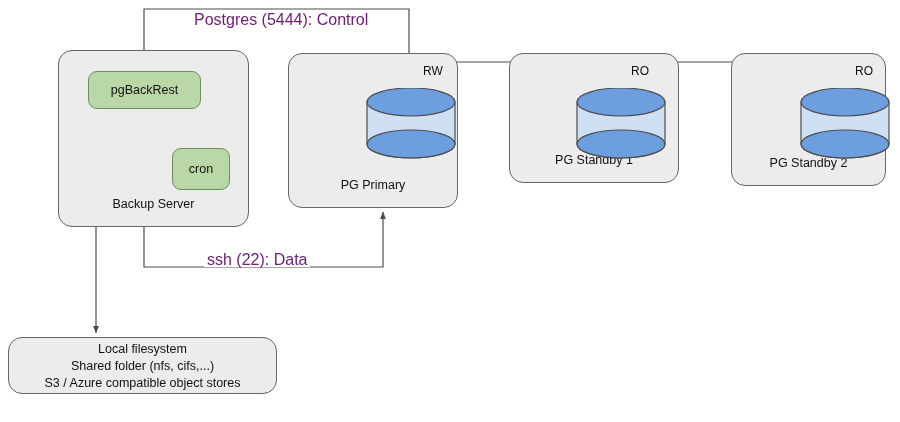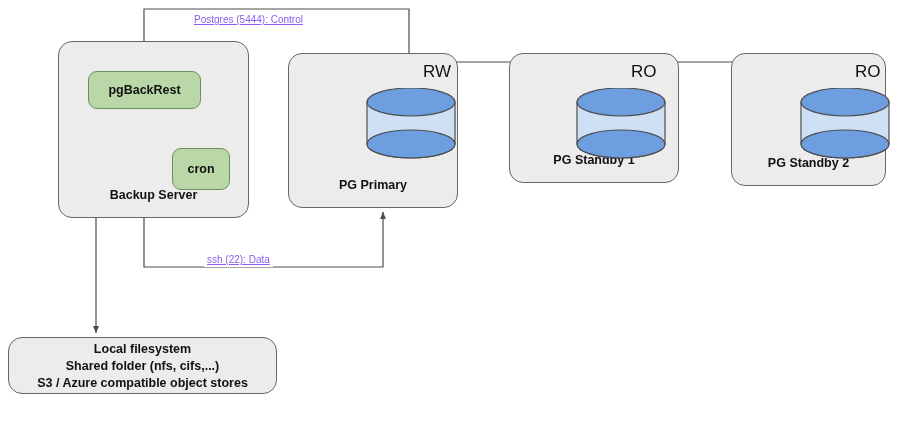--- a/index.html
+++ b/index.html
@@ -41,21 +41,20 @@
   }
   .node-label {
     position: absolute;
     left: 0;
     right: 0;
     text-align: center;
     color: #111111;
     font-size: 12.5px;
     line-height: 16px;
     white-space: nowrap;
-    font-weight: bold;
   }
   .node.green .node-label {
     top: 50%;
     transform: translateY(-50%);
   }
   .container-label {
     bottom: 14px;
   }
   .storage-label {
     top: 50%;
@@ -65,31 +64,30 @@
   }
   .storage-label span {
     display: block;
   }
   .cylinder {
     position: absolute;
   }
   .edge-label {
     position: absolute;
     background: #ffffff;
-    color: #8b5cf6;
-    font-size: 10px;
+    color: #701a75;
+    font-size: 16px;
     line-height: 15px;
     white-space: nowrap;
     padding: 0 3px;
-    text-decoration: underline;
   }
   .port-label {
     position: absolute;
     color: #111111;
-    font-size: 17px;
+    font-size: 12px;
     line-height: 15px;
     white-space: nowrap;
     background: transparent;
   }
 </style>
 </head>
 <body>
 
 <div id="canvas">
 
@@ -116,21 +114,21 @@
       <path d="M201,148 L201,99" fill="none" stroke="#4d4d4d" stroke-width="1.2" marker-end="url(#arrow)"></path>
     </g>
 
     <g>
       <path d="M418,92 L418,62 L843,62 L843,92" fill="none" stroke="#4d4d4d" stroke-width="1.2"></path>
       <path d="M843,62 L843,92" fill="none" stroke="#4d4d4d" stroke-width="1.2" marker-end="url(#arrow)"></path>
       <path d="M619,62 L619,92" fill="none" stroke="#4d4d4d" stroke-width="1.2" marker-end="url(#arrow)"></path>
     </g>
   </svg>
 
-  <div class="node" style="left:58px; top:41px; width:191px; height:177px;">
+  <div class="node" style="left:58px; top:50px; width:191px; height:177px;">
     <div class="node-label container-label">Backup Server</div>
   </div>
 
   <div class="node green" style="left:88px; top:71px; width:113px; height:38px;">
     <div class="node-label">pgBackRest</div>
   </div>
 
   <div class="node green" style="left:172px; top:148px; width:58px; height:42px;">
     <div class="node-label">cron</div>
   </div>

